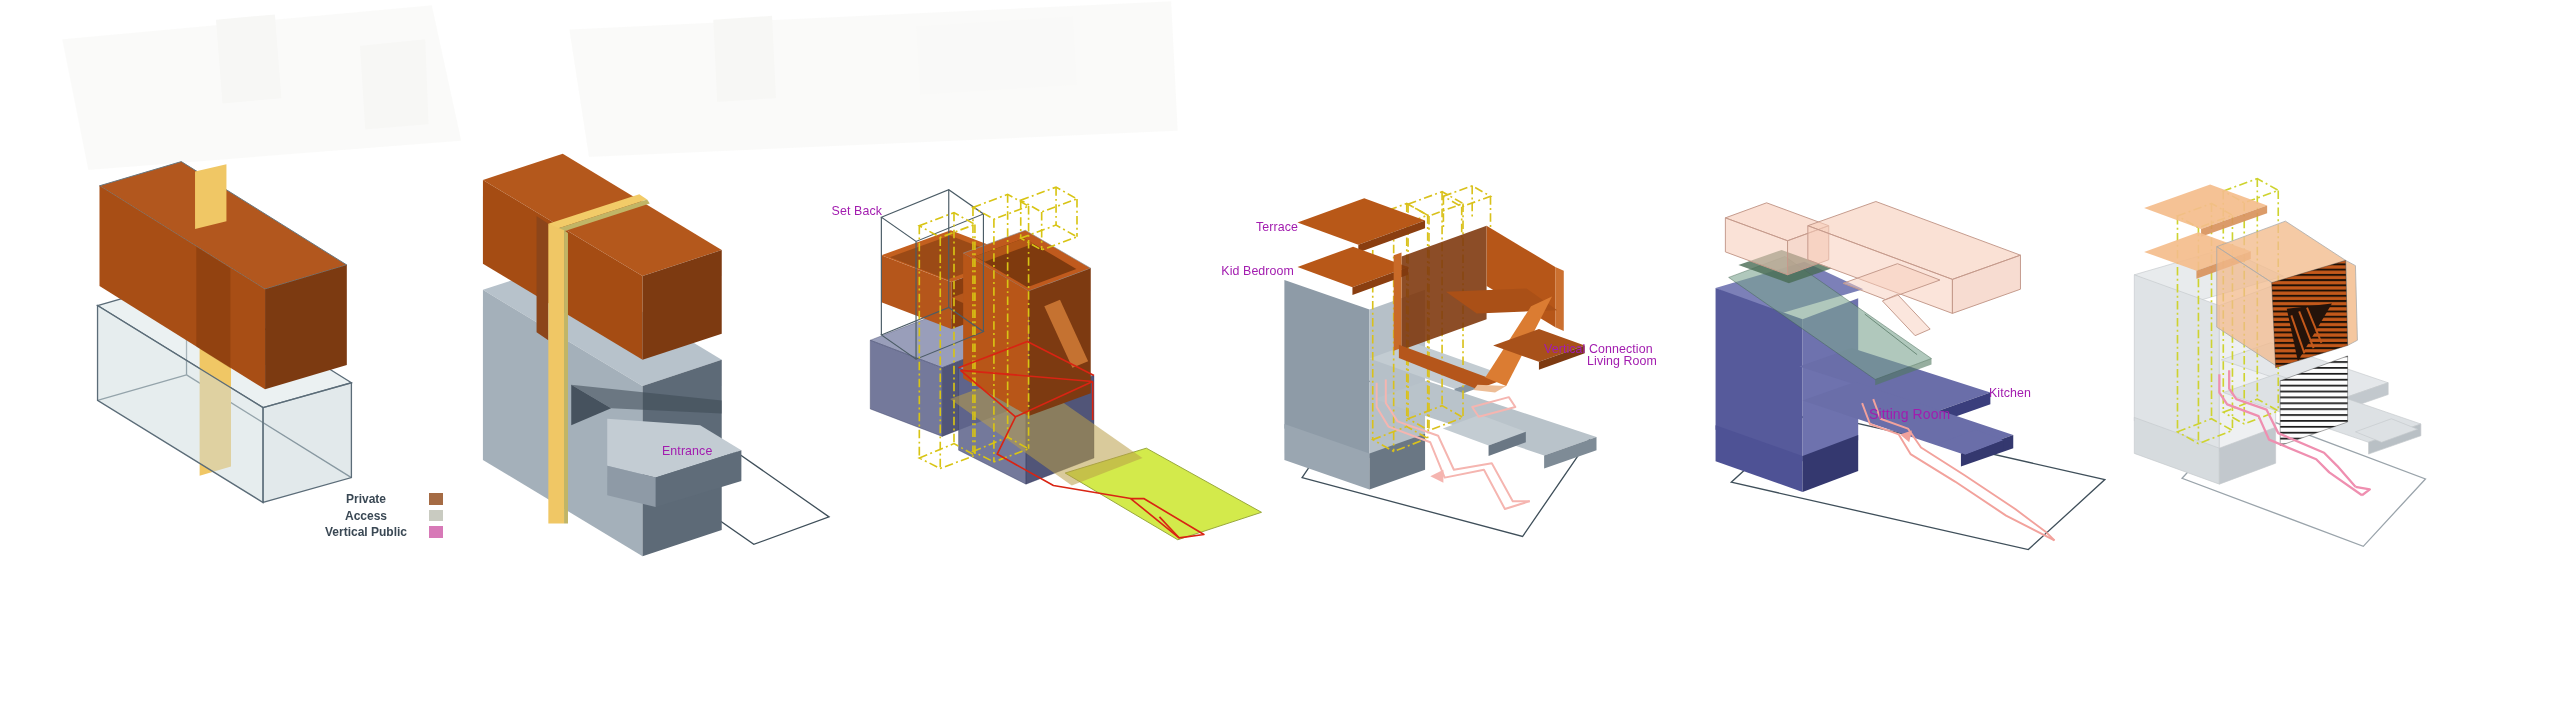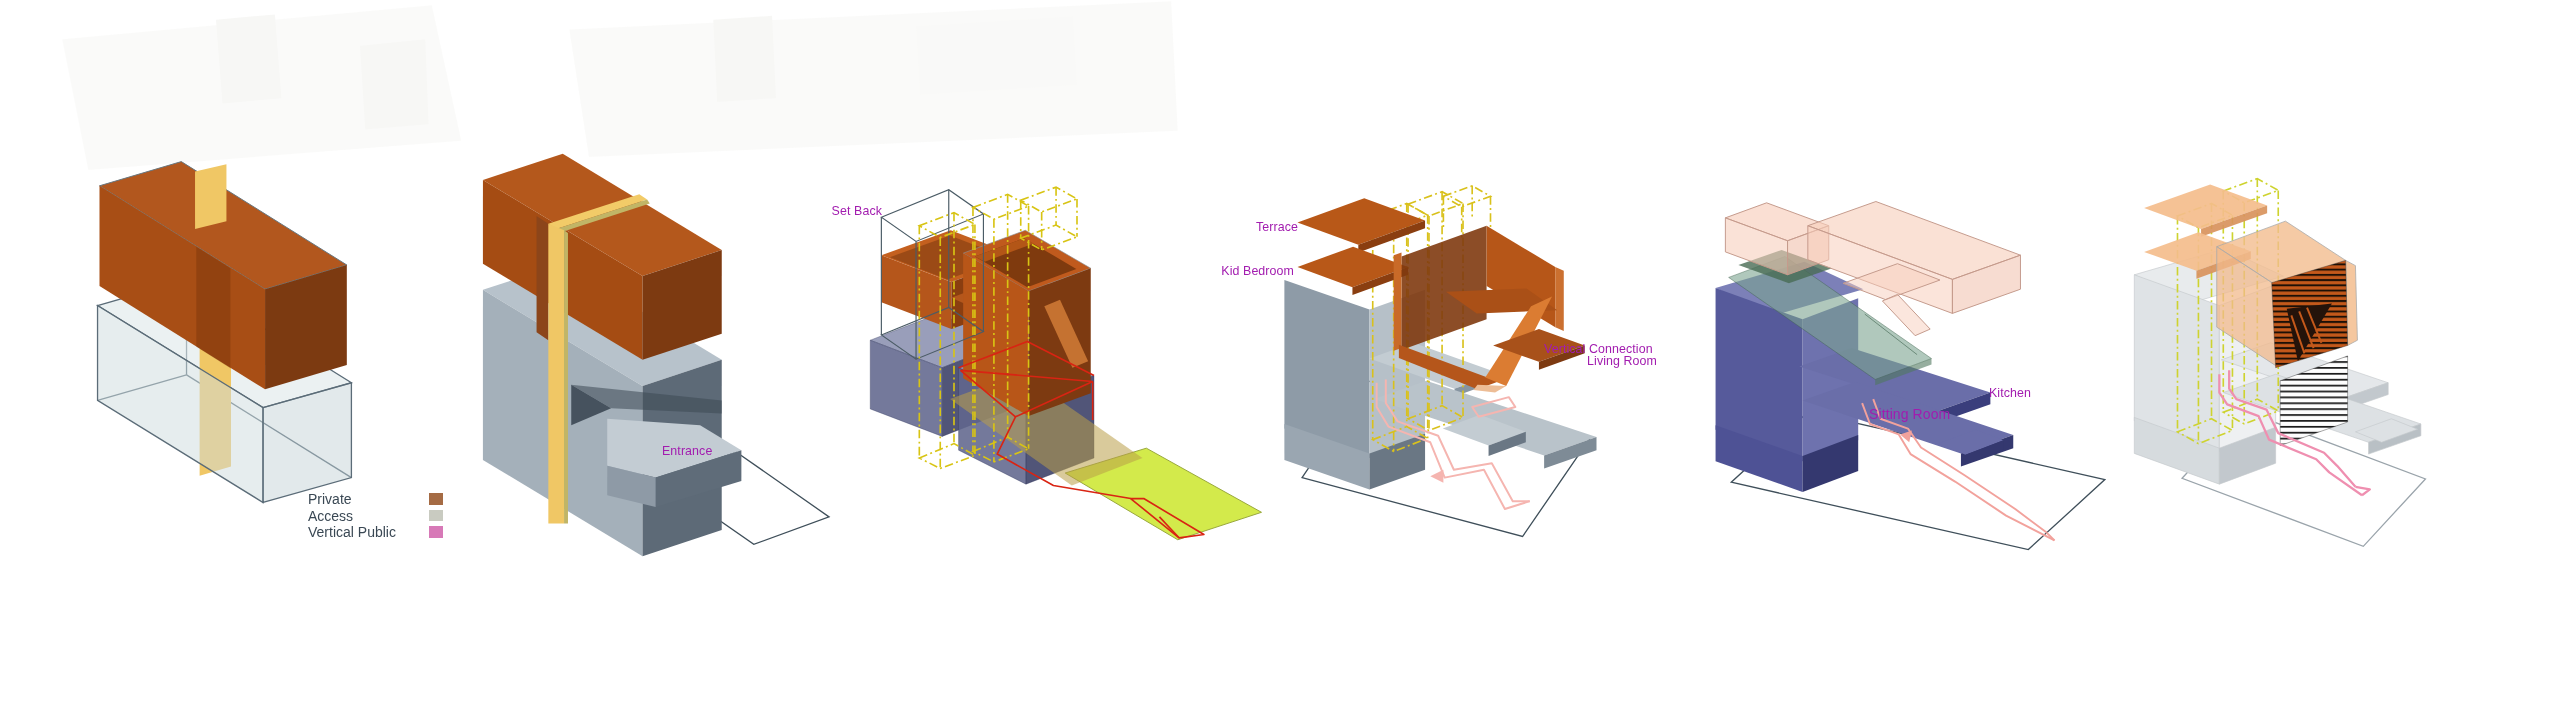--- a/index.html
+++ b/index.html
@@ -5,21 +5,21 @@
   html,body{margin:0;padding:0;background:#ffffff;}
   #canvas{position:relative;width:2576px;height:704px;background:#ffffff;overflow:hidden;
           font-family:"Liberation Sans", sans-serif;}
   #scene{position:absolute;left:0;top:0;}
   .diagram-label{position:absolute;color:#a21caf;font-size:12.4px;font-weight:500;
                  letter-spacing:0.1px;white-space:nowrap;}
   .diagram-label.small{font-size:14px;}
   .right{text-align:right;}
   #legend{position:absolute;left:308px;top:491px;}
   .legend-row{display:flex;align-items:center;height:16.4px;}
-  .legend-label{width:116px;text-align:left;font-size:14px;color:#3a4854;}
+  .legend-label{width:116px;text-align:center;font-size:12px;color:#3a4854;font-weight:bold;}
   .legend-swatch{width:13.7px;height:11.8px;margin-left:5.2px;display:inline-block;}
 </style>
 </head>
 <body>
 
 <div id="canvas">
 
 <svg id="scene" width="2576" height="704" viewBox="0 0 3937 1076">
   <defs>
     <pattern id="louvreO" width="8" height="8" patternUnits="userSpaceOnUse">

